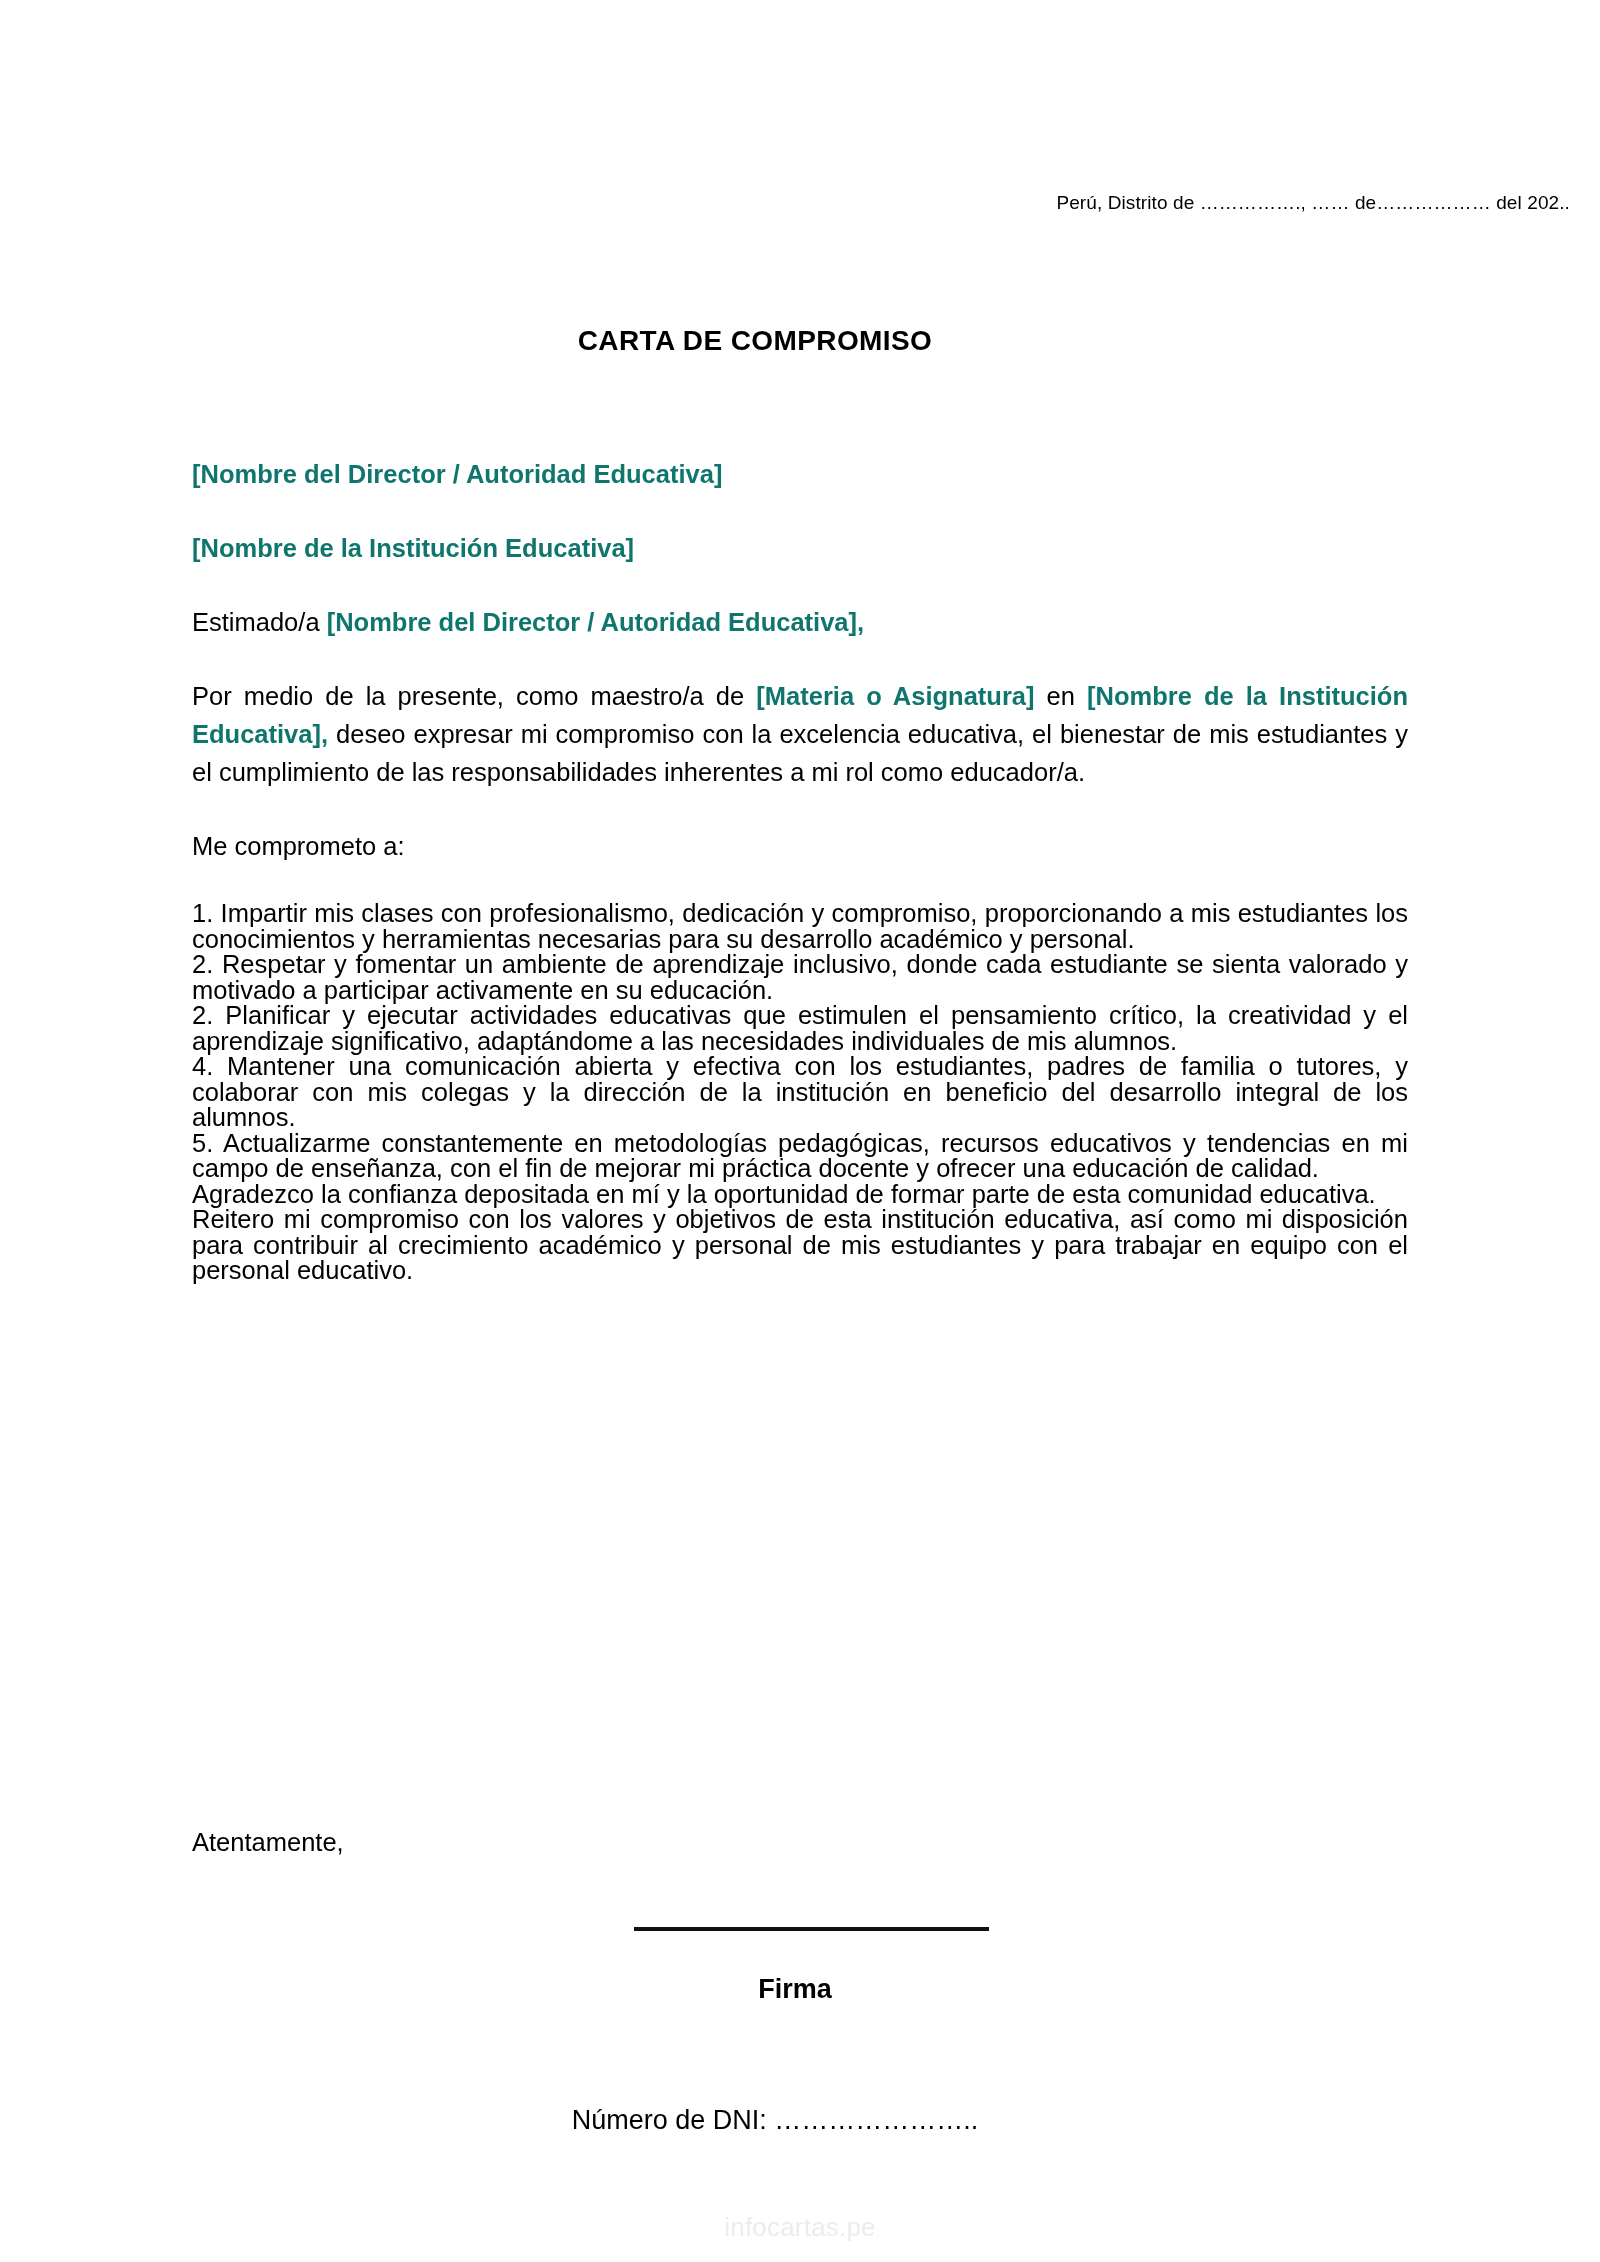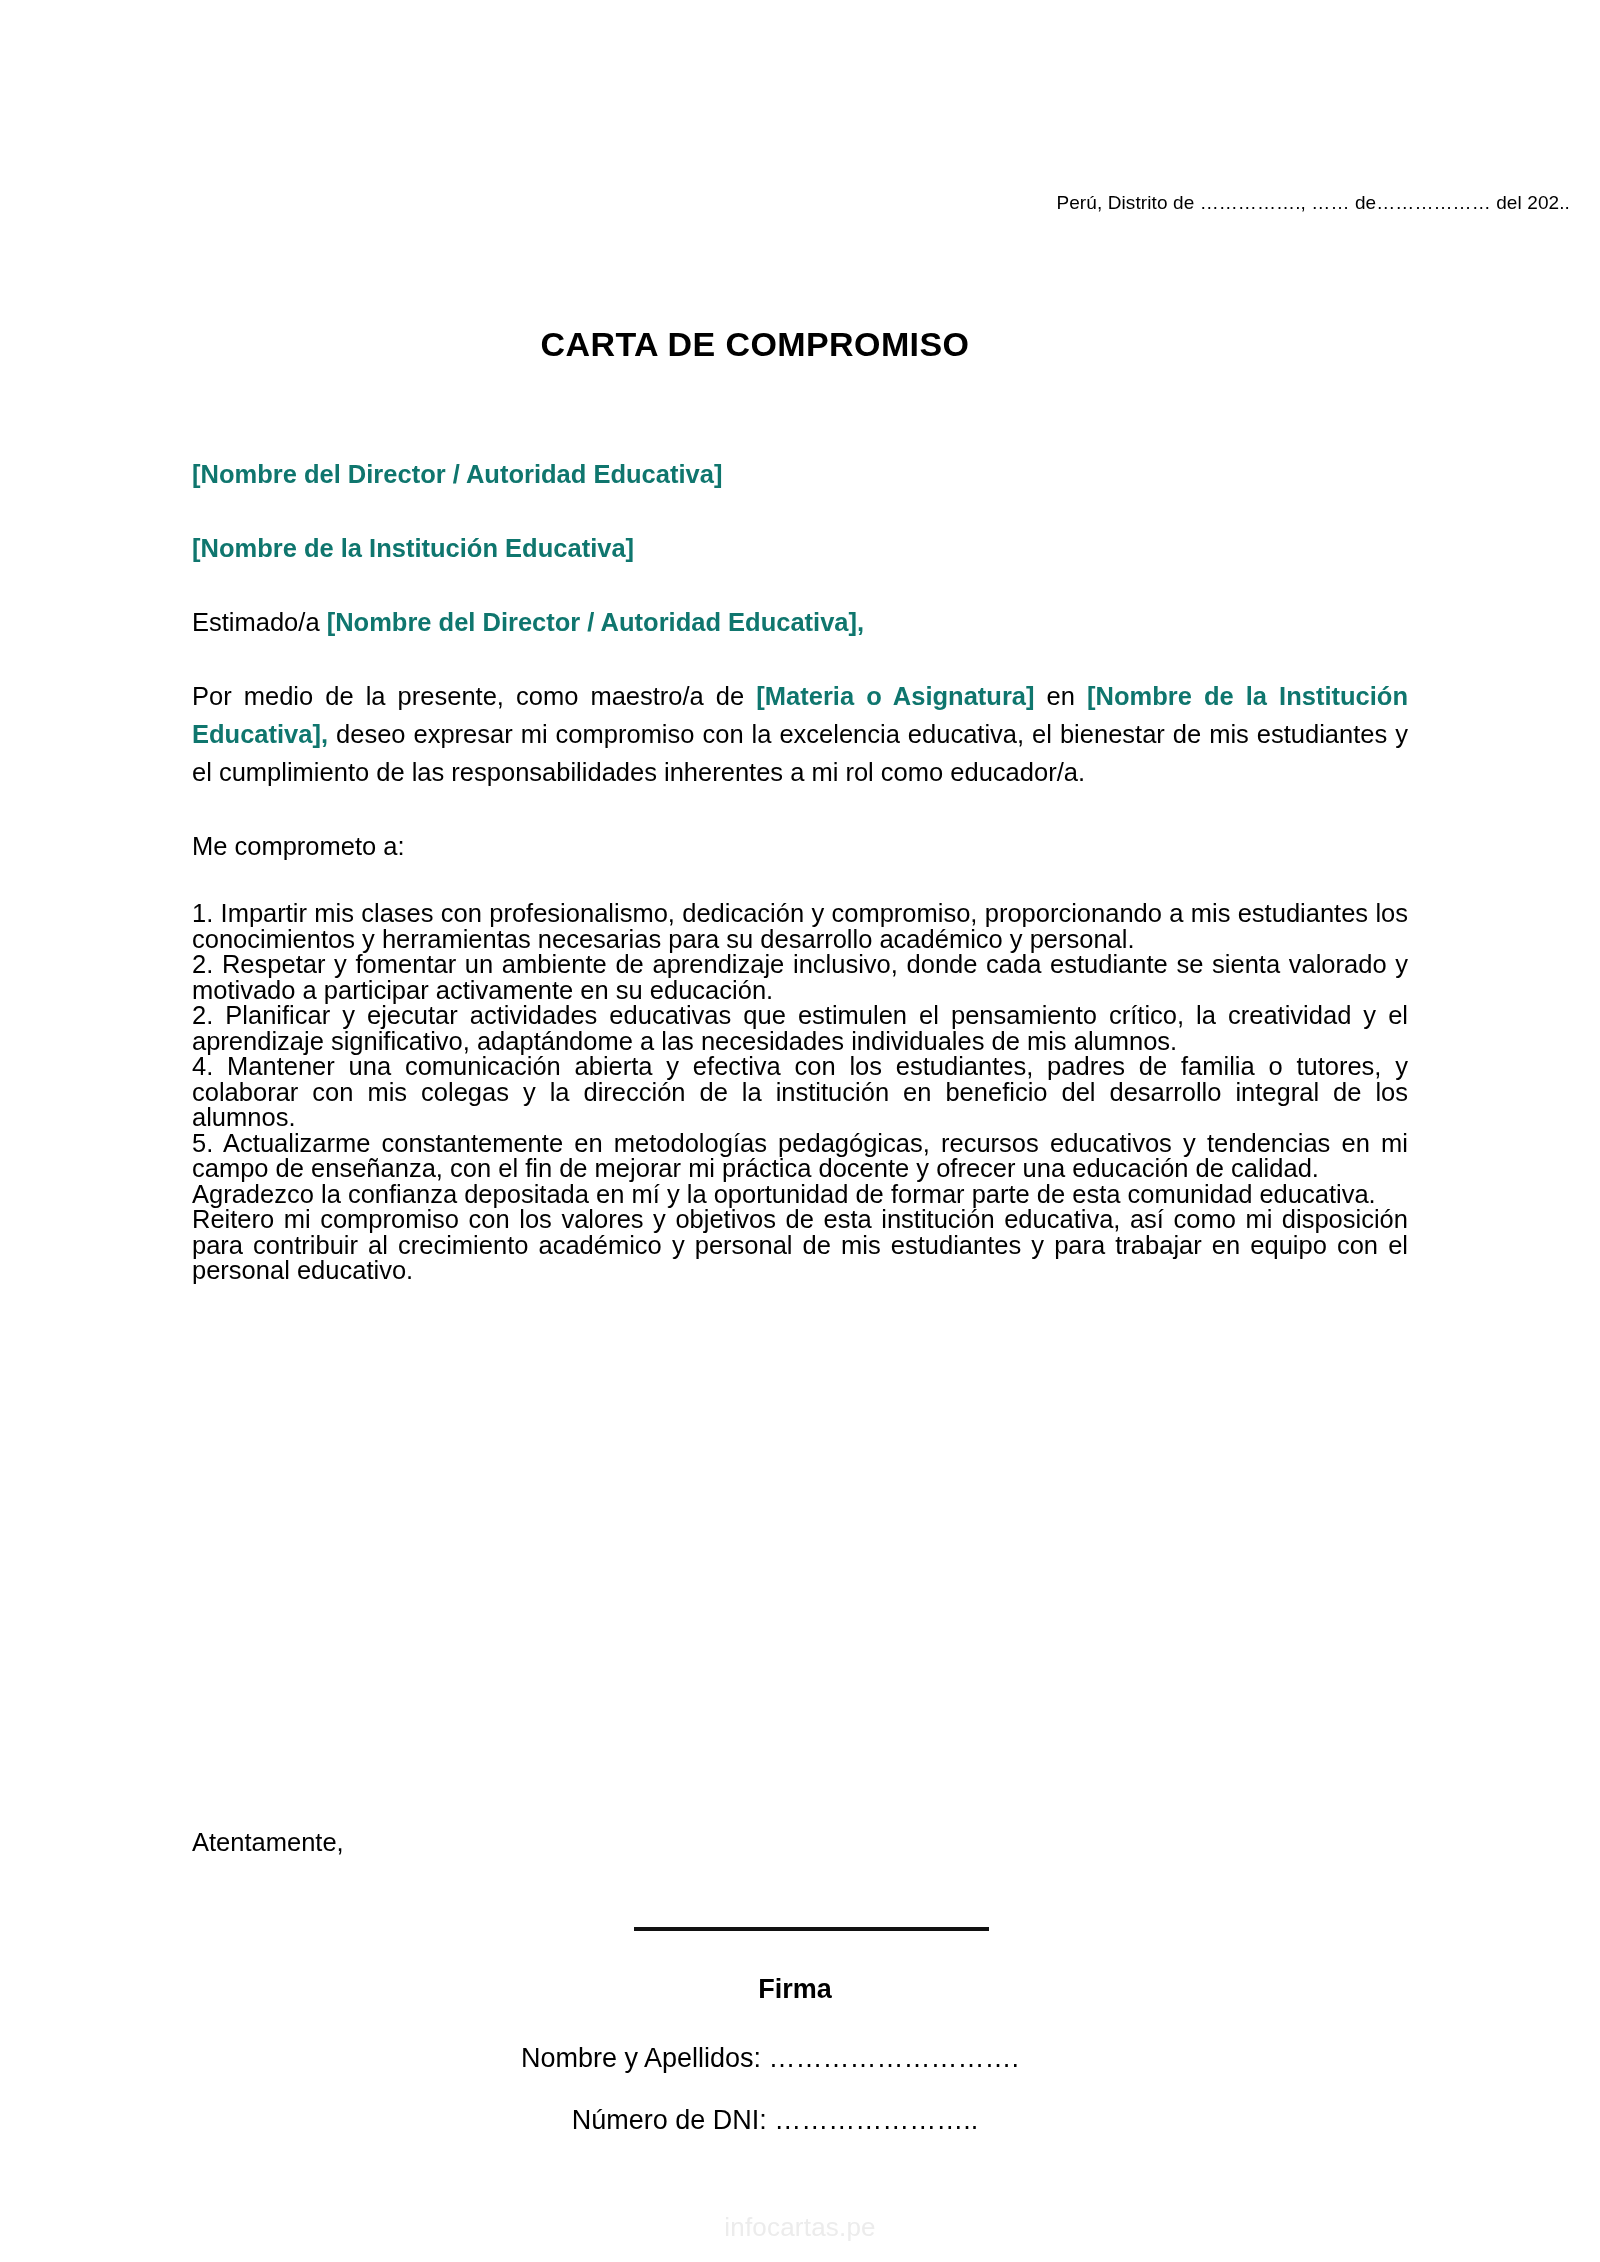--- a/index.html
+++ b/index.html
@@ -38,21 +38,21 @@
     transform: translateX(-30px);
   }
 
   
   .doc-title {
     position: absolute;
     top: 325px;
     left: 0;
     width: 1600px;
     text-align: center;
-    font-size: 34px;
+    font-size: 28px;
     font-weight: bold;
     letter-spacing: 0.4px;
   }
   .doc-title .shift {
     display: inline-block;
     transform: translateX(-45px);
   }
 
   
   .body-col {
@@ -195,19 +195,18 @@
     <p class="item">Reitero mi compromiso con los valores y objetivos de esta institución educativa, así como mi disposición para contribuir al crecimiento académico y personal de mis estudiantes y para trabajar en equipo con el personal educativo.</p>
 
   </div>
 
   <div class="atentamente">Atentamente,</div>
 
   <div class="sig-line"></div>
 
   <div class="firma"><span class="shift">Firma</span></div>
 
-  <div class="nombre-line"><span class="shift">Nombre y Apellidos: ……………………….</span></div>
 
   <div class="dni-line"><span class="shift">Número de DNI: …………………..</span></div>
 
   <div class="watermark">infocartas.pe</div>
 
 </div>
 
 </body></html>

